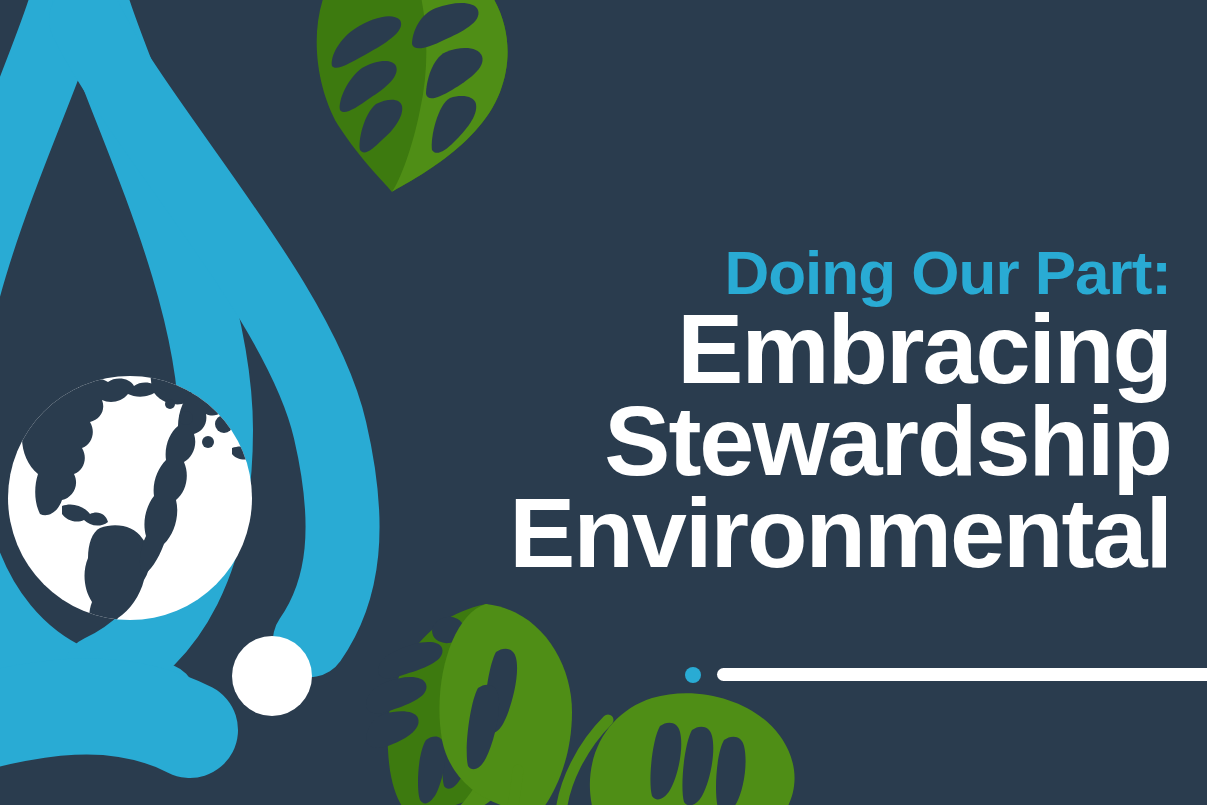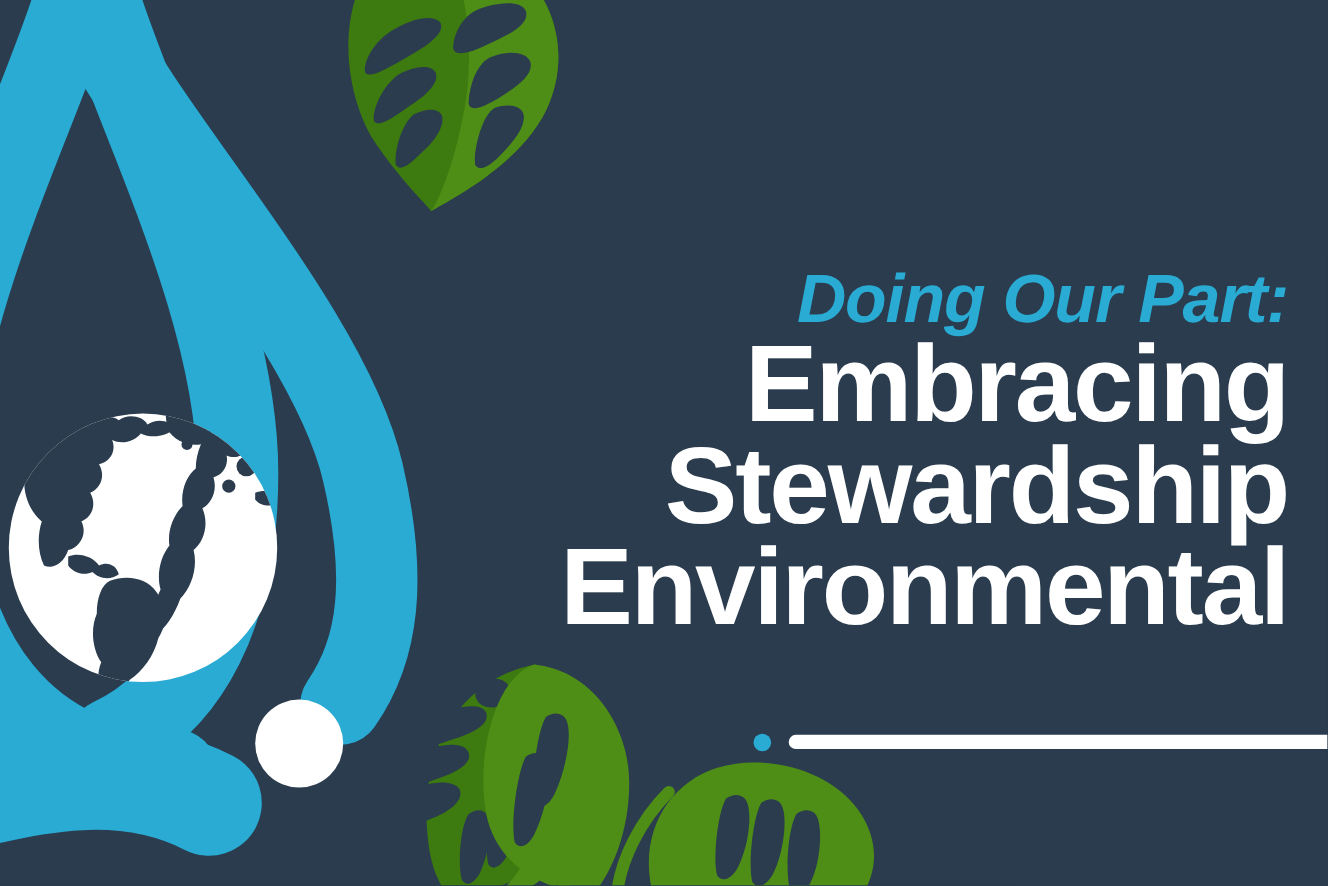--- a/index.html
+++ b/index.html
@@ -80,21 +80,20 @@
   }
   .eyebrow {
     display: block;
     color: #29abd4;
     font-size: 62px;
     font-weight: 700;
     line-height: 0.96;
     letter-spacing: -1px;
     font-stretch: condensed;
     white-space: nowrap;
-    font-style: italic;
   }
   .title-line {
     display: block;
     color: #ffffff;
     font-size: 99px;
     font-weight: 700;
     line-height: 0.93;
     letter-spacing: -2px;
     font-stretch: condensed;
     white-space: nowrap;

